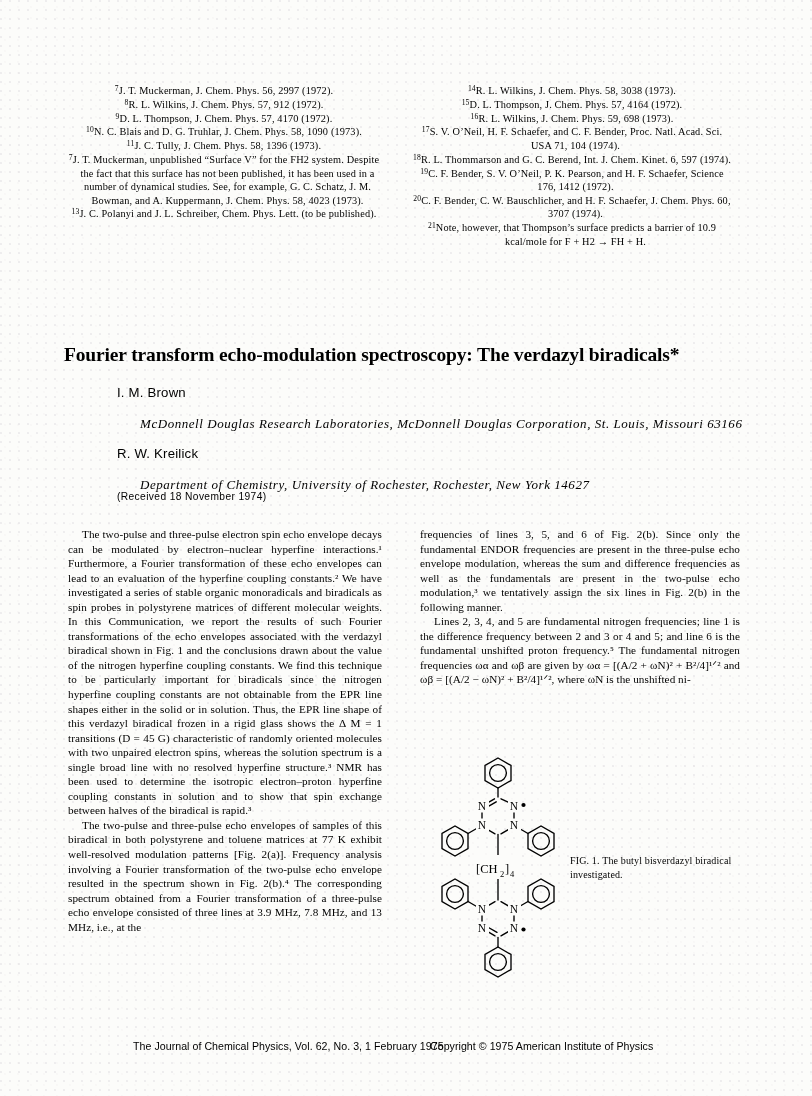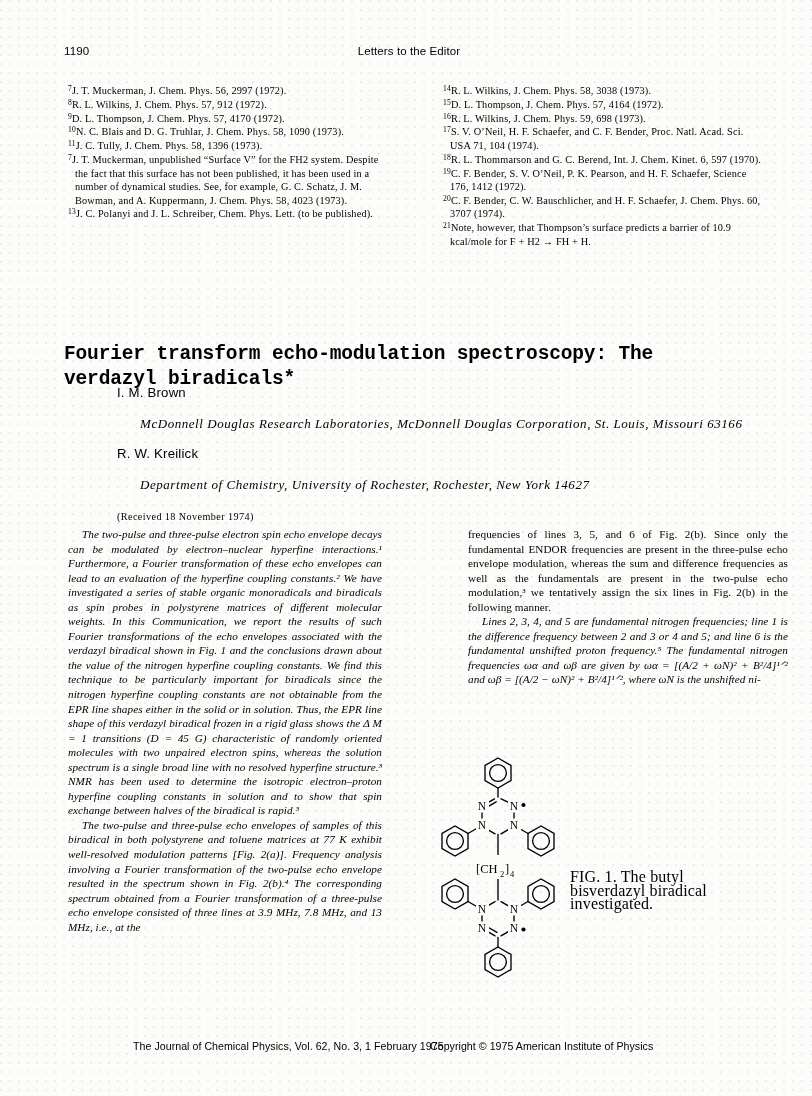--- a/index.html
+++ b/index.html
@@ -53,34 +53,35 @@
 
   
   .refcol {
     position: absolute;
     font-size: 10.3px;
     line-height: 13.6px;
     letter-spacing: 0.15px;
     text-align: left;
   }
   .refcol.left  { left: 68px;  top: 84px; width: 312px; }
-  .refcol.right { left: 443px; top: 84px; width: 320px; }
+  .refcol.right { left: 412px; top: 84px; width: 320px; }
   .ref {
     text-indent: -7px;
     padding-left: 7px;
     margin: 0 0 0.2px 0;
+    text-align: center;
   }
   .ref sup { font-size: 7.6px; vertical-align: 0.42em; line-height: 0; }
 
   
   .art-title {
     position: absolute;
     left: 64px; top: 329px;
     width: 680px;
-    font-family: Liberation Mono, monospace;
+    font-family: Liberation Serif, serif;
     font-weight: bold;
     font-size: 19.5px;
     line-height: 25px;
     letter-spacing: -0.15px;
   }
 
   .author {
     position: absolute;
     left: 117px;
     font-family: "Liberation Sans", sans-serif;
@@ -98,54 +99,53 @@
     font-size: 13px;
     letter-spacing: 0.55px;
     white-space: nowrap;
     margin-left: 23px;
   }
   .affil.f1 { top: 416px; }
   .affil.f2 { top: 477px; }
   .received {
     position: absolute;
     left: 117px; top: 491px;
-    font-family: Liberation Serif, serif;
+    font-family: Liberation Sans, sans-serif;
     font-size: 10.2px;
     letter-spacing: 0.4px;
-    margin-top: 20px;
   }
 
   
   .bodycol {
     position: absolute;
     font-size: 11.2px;
     line-height: 14.55px;
     text-align: justify;
     letter-spacing: 0.05px;
   }
   .bodycol.left  { left: 68px;  top: 527px; width: 314px; }
-  .bodycol.right { left: 420px; top: 527px; width: 320px; margin-left: 48px; }
+  .bodycol.right { left: 420px; top: 527px; width: 320px; }
   .bodycol p { margin: 0; }
-  .bodycol p.ind { text-indent: 14px; font-style: italic; }
+  .bodycol p.ind { text-indent: 14px; }
 
   
   .figure-block {
     position: absolute;
     left: 418px; top: 752px;
     width: 330px; height: 285px;
   }
   .struct {
     position: absolute;
     left: 0; top: 0;
   }
   .fig-caption {
     position: absolute;
-    left: 152px; top: 118px;
+    left: 152px; top: 102px;
     width: 178px;
-    font-size: 16px;
+    font-size: 10px;
     line-height: 13.6px;
     letter-spacing: 0.15px;
   }
 
   
   .footer {
     position: absolute;
     left: 64px; top: 1040px;
     width: 690px;
     height: 16px;
@@ -156,41 +156,37 @@
   .footer .f-left  { position: absolute; left: 69px;  top: 0; }
   .footer .f-right { position: absolute; left: 366px; top: 0; text-align: center; }
 </style>
 </head>
 <body>
 
 <div class="page"></div>
 
 <div class="content">
 
-  <div class="runhead">
-    <span class="folio">1190</span>
-    <span class="rh-title">Letters to the Editor</span>
-  </div>
 
   <div class="refcol left">
     <div class="ref"><sup>7</sup><span>J. T. Muckerman, J. Chem. Phys. 56, 2997 (1972).</span></div>
     <div class="ref"><sup>8</sup><span>R. L. Wilkins, J. Chem. Phys. 57, 912 (1972).</span></div>
     <div class="ref"><sup>9</sup><span>D. L. Thompson, J. Chem. Phys. 57, 4170 (1972).</span></div>
     <div class="ref"><sup>10</sup><span>N. C. Blais and D. G. Truhlar, J. Chem. Phys. 58, 1090 (1973).</span></div>
     <div class="ref"><sup>11</sup><span>J. C. Tully, J. Chem. Phys. 58, 1396 (1973).</span></div>
     <div class="ref"><sup>7</sup><span>J. T. Muckerman, unpublished “Surface V” for the FH2 system. Despite the fact that this surface has not been published, it has been used in a number of dynamical studies. See, for example, G. C. Schatz, J. M. Bowman, and A. Kuppermann, J. Chem. Phys. 58, 4023 (1973).</span></div>
     <div class="ref"><sup>13</sup><span>J. C. Polanyi and J. L. Schreiber, Chem. Phys. Lett. (to be published).</span></div>
   </div>
 
   <div class="refcol right">
     <div class="ref"><sup>14</sup><span>R. L. Wilkins, J. Chem. Phys. 58, 3038 (1973).</span></div>
     <div class="ref"><sup>15</sup><span>D. L. Thompson, J. Chem. Phys. 57, 4164 (1972).</span></div>
     <div class="ref"><sup>16</sup><span>R. L. Wilkins, J. Chem. Phys. 59, 698 (1973).</span></div>
     <div class="ref"><sup>17</sup><span>S. V. O’Neil, H. F. Schaefer, and C. F. Bender, Proc. Natl. Acad. Sci. USA 71, 104 (1974).</span></div>
-    <div class="ref"><sup>18</sup><span>R. L. Thommarson and G. C. Berend, Int. J. Chem. Kinet. 6, 597 (1970).</span></div>
+    <div class="ref"><sup>18</sup><span>R. L. Thommarson and G. C. Berend, Int. J. Chem. Kinet. 6, 597 (1974).</span></div>
     <div class="ref"><sup>19</sup><span>C. F. Bender, S. V. O’Neil, P. K. Pearson, and H. F. Schaefer, Science 176, 1412 (1972).</span></div>
     <div class="ref"><sup>20</sup><span>C. F. Bender, C. W. Bauschlicher, and H. F. Schaefer, J. Chem. Phys. 60, 3707 (1974).</span></div>
     <div class="ref"><sup>21</sup><span>Note, however, that Thompson’s surface predicts a barrier of 10.9 kcal/mole for F + H2 → FH + H.</span></div>
   </div>
 
   <h1 class="art-title">Fourier transform echo-modulation spectroscopy: The verdazyl biradicals*</h1>
 
   <div class="author a1">I. M. Brown</div>
   <div class="affil f1">McDonnell Douglas Research Laboratories, McDonnell Douglas Corporation, St. Louis, Missouri 63166</div>
 

